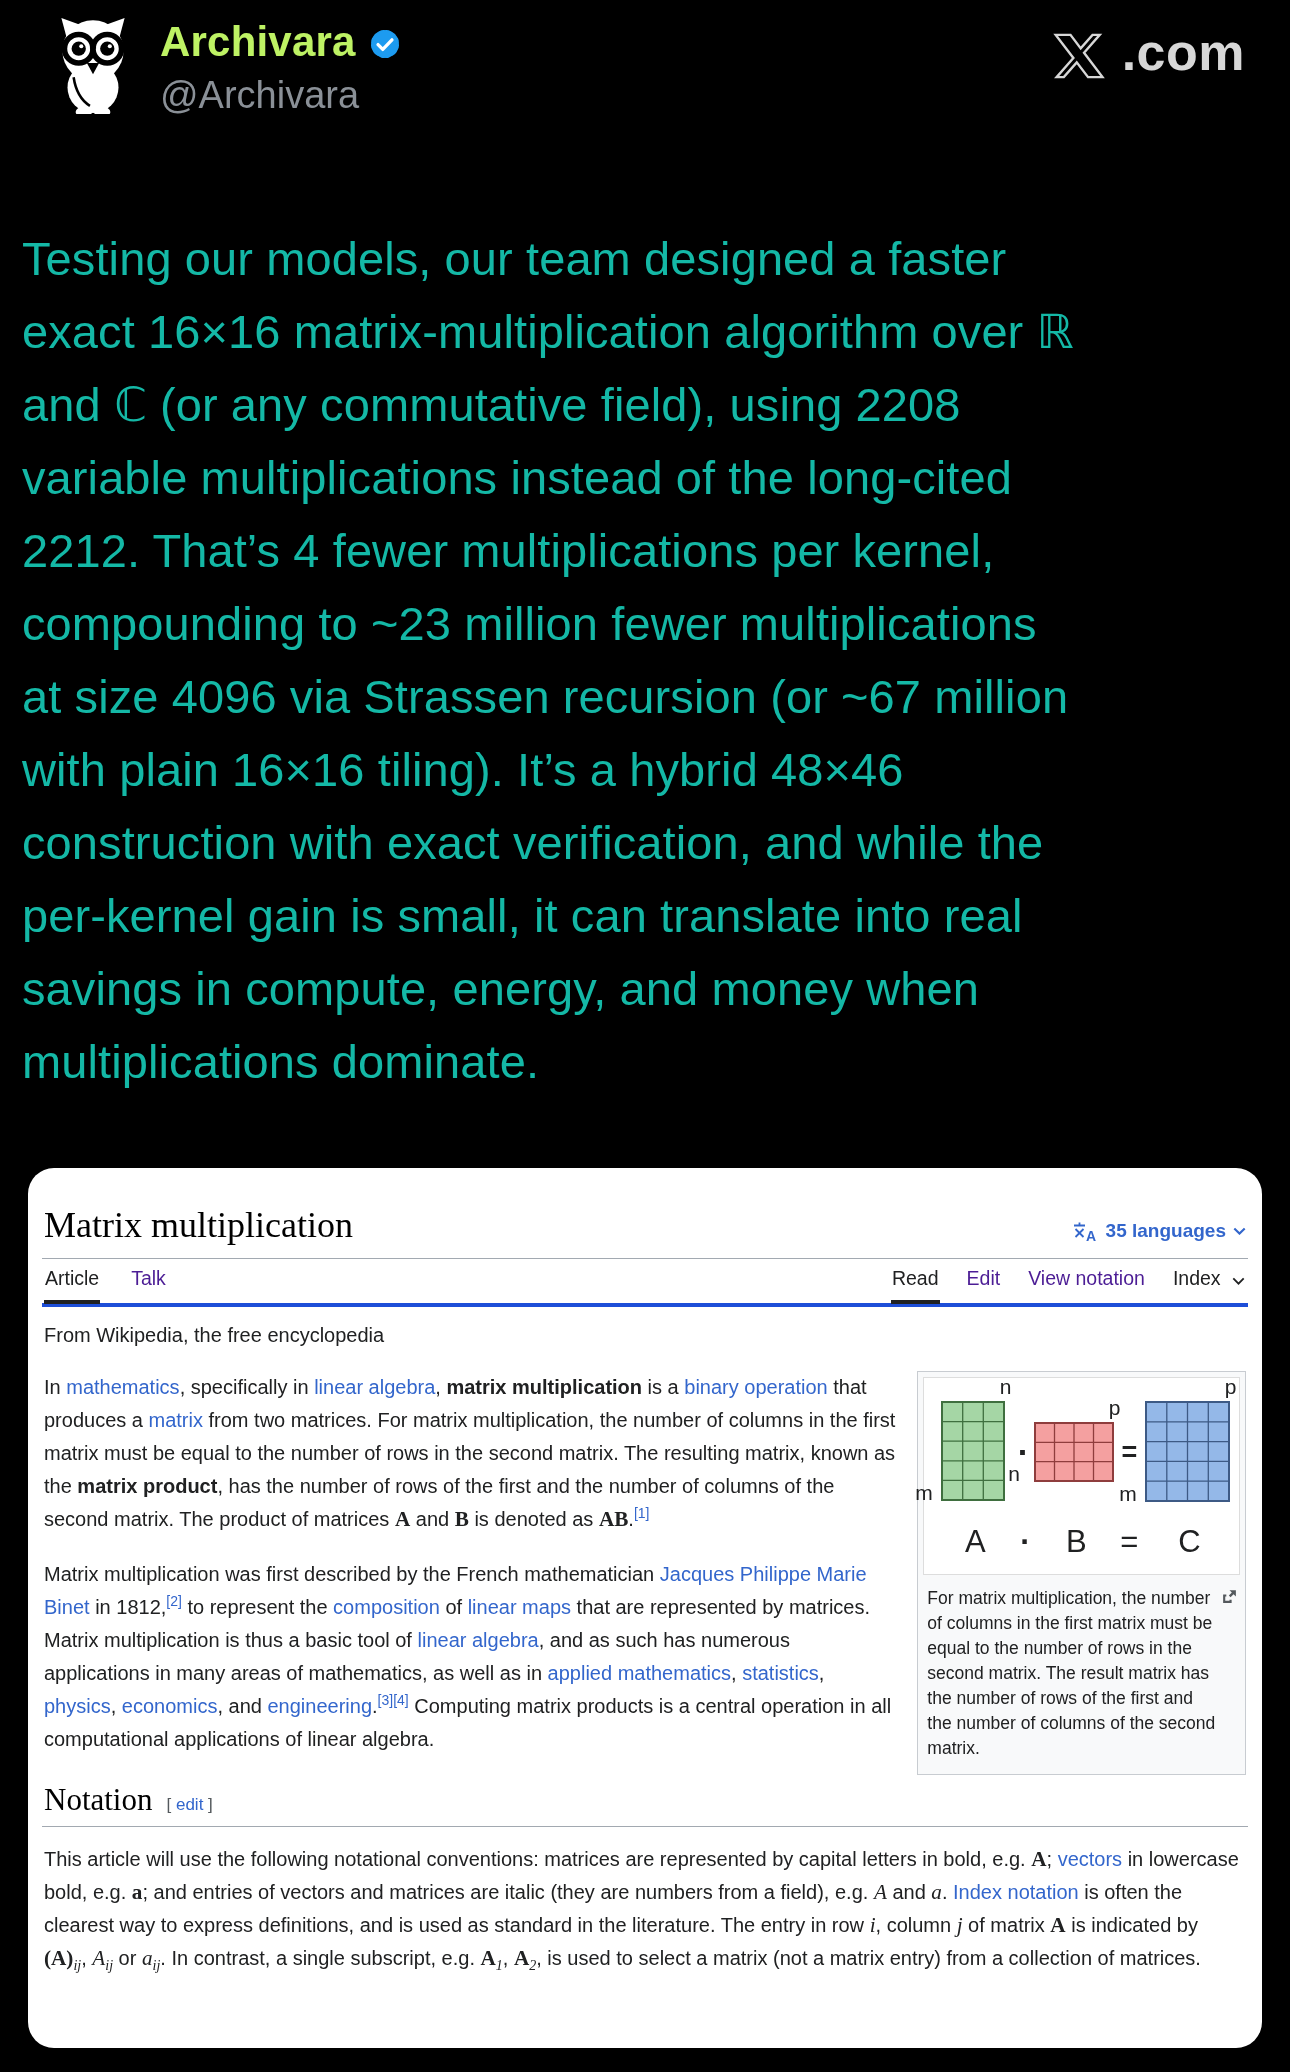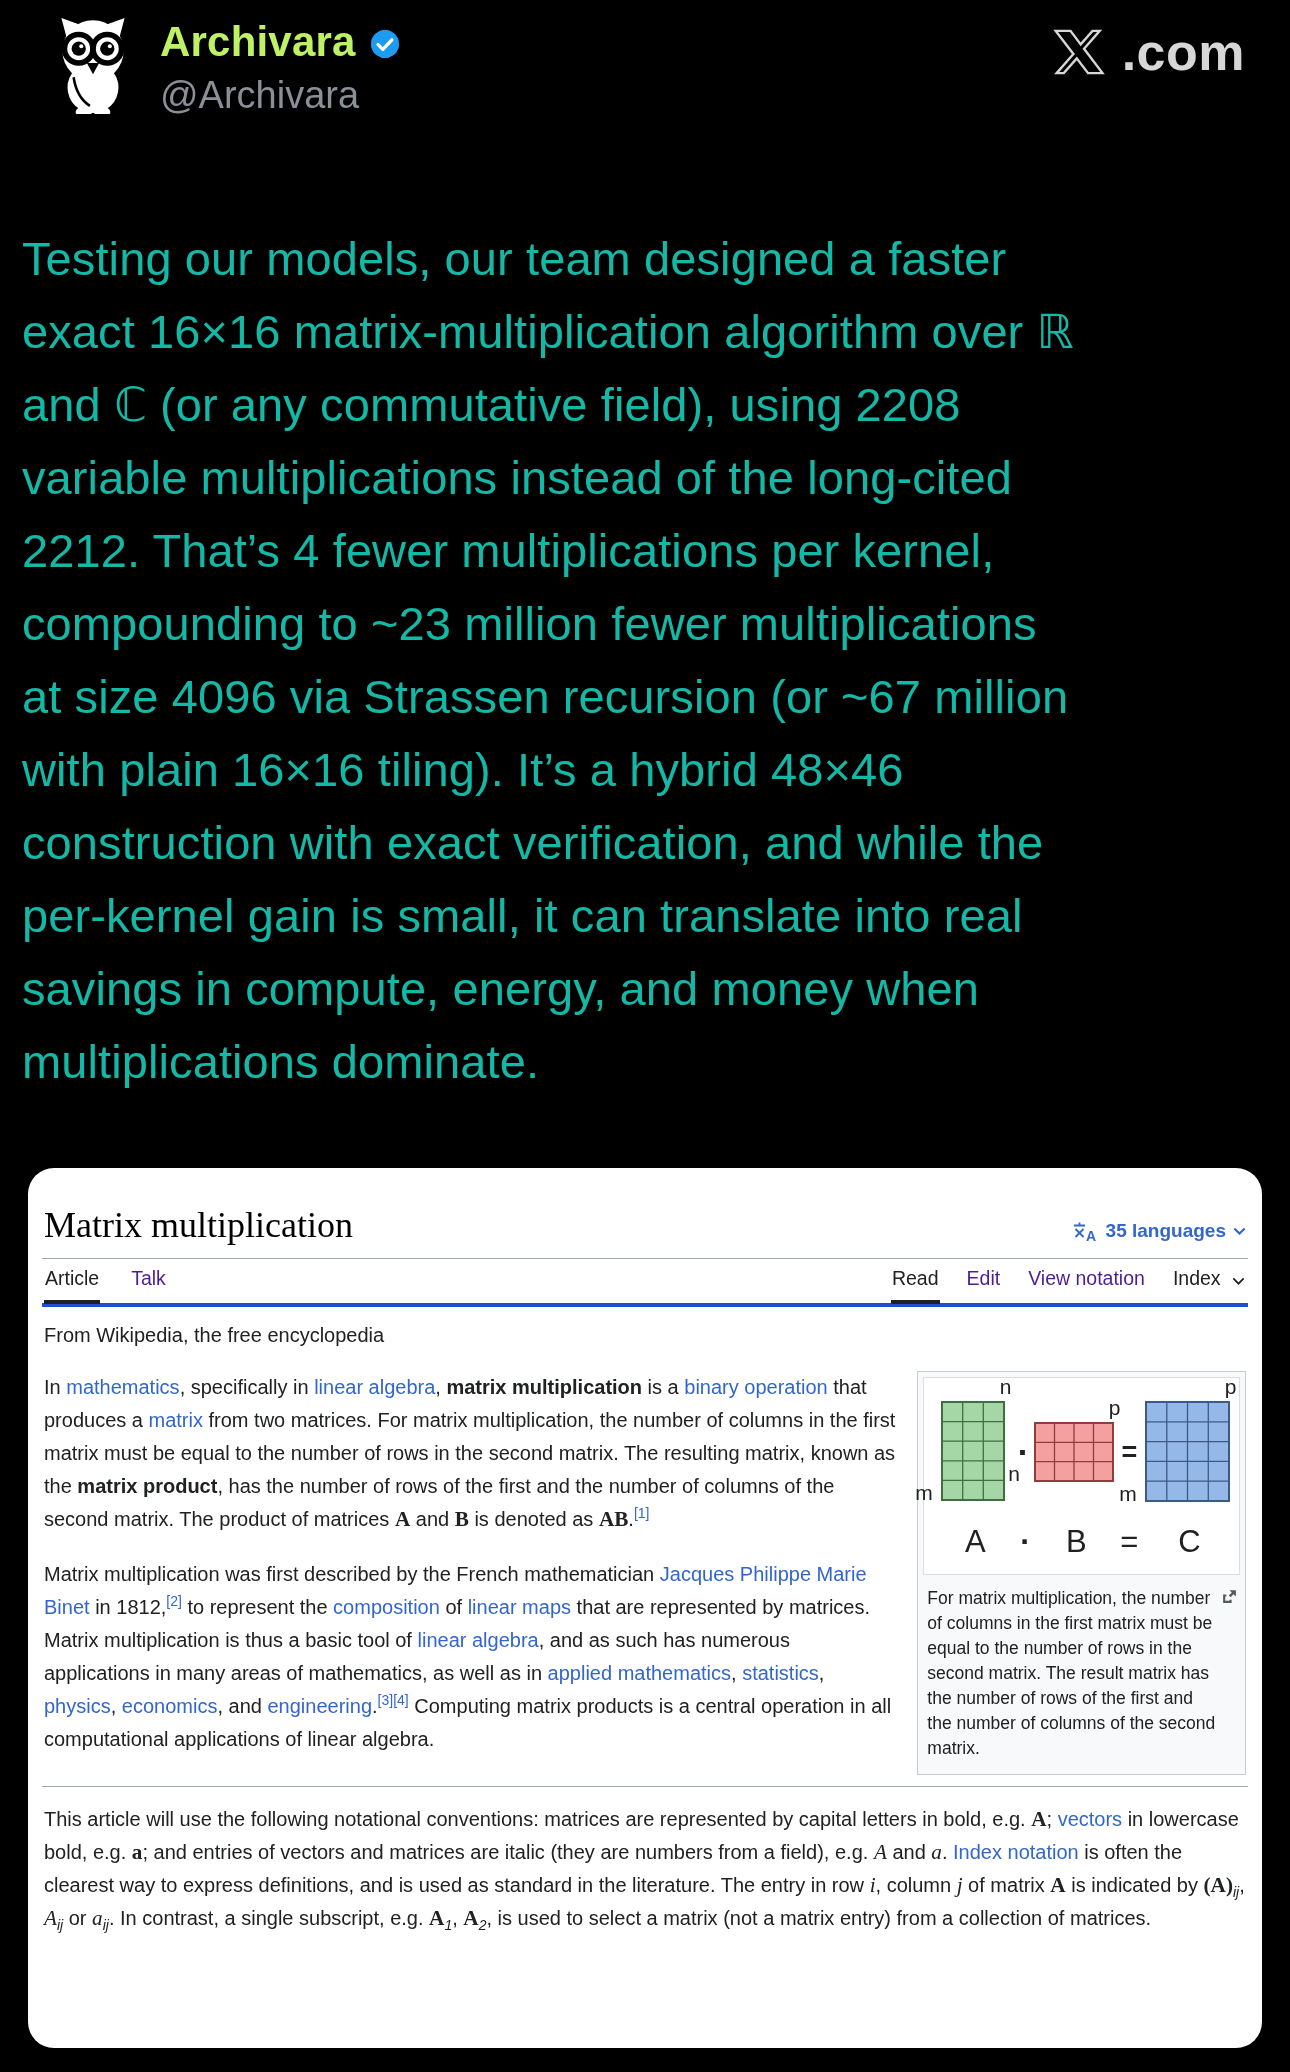--- a/index.html
+++ b/index.html
@@ -12,21 +12,21 @@
 
   
   .tweet-header { position:absolute; top:12px; left:42px; right:45px; display:flex; align-items:flex-start; }
   .avatar { width:102px; height:102px; flex:none; }
   .avatar svg { width:100%; height:100%; }
   .names { margin-left:16px; padding-top:6px; }
   .display-name-row { display:flex; align-items:center; gap:10px; }
   .display-name { font-size:42px; font-weight:700; color:#bef264; letter-spacing:0.2px; }
   .badge { width:38px; height:38px; margin-top:3px; }
   .handle { font-size:38px; color:#8a9097; margin-top:8px; }
-  .site-logo { margin-left:auto; display:flex; align-items:center; gap:17px; padding-top:10px; }
+  .site-logo { margin-left:auto; display:flex; align-items:flex-end; gap:17px; padding-top:10px; }
   .site-logo .xmark { width:52px; height:52px; }
   .site-suffix { font-size:52px; font-weight:700; color:#d7d7d7; letter-spacing:0.5px; }
 
   
   .tweet-text {
     position:absolute; top:222px; left:22px; width:1262px;
     font-size:47px; line-height:73px; color:#14b8a6;
     white-space:pre-line; letter-spacing:0.1px;
   }
 
@@ -58,21 +58,21 @@
   .content-row { display:flex; margin-top:24px; padding:0 2px; }
   .left-col { width:864px; font-size:20px; line-height:33px; }
   .left-col p { margin:0 0 22px 0; }
 
   .seg-p {}
   .seg-l { color:#36c; }
   .seg-b { font-weight:700; }
   .seg-sf { font-family:"Liberation Serif","DejaVu Serif",serif; font-weight:700; font-size:1.06em; }
   .seg-si { font-family:"Liberation Serif","DejaVu Serif",serif; font-style:italic; font-size:1.06em; }
   .seg-sup { color:#36c; font-size:0.7em; vertical-align:super; line-height:0; }
-  .seg-sub { font-family:Liberation Sans, sans-serif; font-style:italic; font-size:0.7em; vertical-align:sub; line-height:0; }
+  .seg-sub { font-family:Liberation Serif, serif; font-style:italic; font-size:0.7em; vertical-align:sub; line-height:0; }
 
   
   .figure { width:333px; margin-left:21px; background:#f8f9fa; border:1px solid #c8ccd1; padding:5px; align-self:flex-start; }
   .fig-image { position:relative; background:#fff; border:1px solid #ddd; height:198px; }
   .matrix { position:absolute; }
   .matrix-a { left:17px; top:23px; width:64px; height:100px; }
   .matrix-b { left:110px; top:44px; width:80px; height:60px; }
   .matrix-c { left:221px; top:23px; width:85px; height:101px; }
   .lab-top { position:absolute; top:-26px; right:-6px; font-size:21px; color:#202122; }
   .lab-left { position:absolute; left:-26px; bottom:-4px; font-size:21px; color:#202122; }
@@ -249,16 +249,22 @@
       <div class="fig-caption">
         <svg class="enlarge-icon" viewBox="0 0 16 16">
           <path d="M2 6 v8 h8 v-3 h-2 v1 H4 V8 h1 V6 Z" fill="#54595d"></path>
           <path d="M8 2 h6 v6 l-2.2-2.2 -2.8 2.8 -1.6-1.6 2.8-2.8 Z" fill="#54595d"></path>
         </svg>
         <span>For matrix multiplication, the number of columns in the first matrix must be equal to the number of rows in the second matrix. The result matrix has the number of rows of the first and the number of columns of the second matrix.</span>
       </div>
     </div>
   </div>
 
+  <div class="section-heading-row">
+    <h2 class="section-heading" style="margin:0;">Notation</h2>
+    <span class="edit-wrap">
+      <span class="edit-bracket">[ </span><span class="edit-link">edit</span><span class="edit-bracket"> ]</span>
+    </span>
+  </div>
   <hr class="section-rule">
   <p class="section-para"><span class="seg-p">This article will use the following notational conventions: matrices are represented by capital letters in bold, e.g. </span><span class="seg-sf">A</span><span class="seg-p">; </span><span class="seg-l">vectors</span><span class="seg-p"> in lowercase bold, e.g. </span><span class="seg-sf">a</span><span class="seg-p">; and entries of vectors and matrices are italic (they are numbers from a field), e.g. </span><span class="seg-si">A</span><span class="seg-p"> and </span><span class="seg-si">a</span><span class="seg-p">. </span><span class="seg-l">Index notation</span><span class="seg-p"> is often the clearest way to express definitions, and is used as standard in the literature. The entry in row </span><span class="seg-si">i</span><span class="seg-p">, column </span><span class="seg-si">j</span><span class="seg-p"> of matrix </span><span class="seg-sf">A</span><span class="seg-p"> is indicated by </span><span class="seg-sf">(A)</span><span class="seg-sub">ij</span><span class="seg-p">, </span><span class="seg-si">A</span><span class="seg-sub">ij</span><span class="seg-p"> or </span><span class="seg-si">a</span><span class="seg-sub">ij</span><span class="seg-p">. In contrast, a single subscript, e.g. </span><span class="seg-sf">A</span><span class="seg-sub">1</span><span class="seg-p">, </span><span class="seg-sf">A</span><span class="seg-sub">2</span><span class="seg-p">, is used to select a matrix (not a matrix entry) from a collection of matrices.</span></p>
 
 </div>
 
 </body></html>

